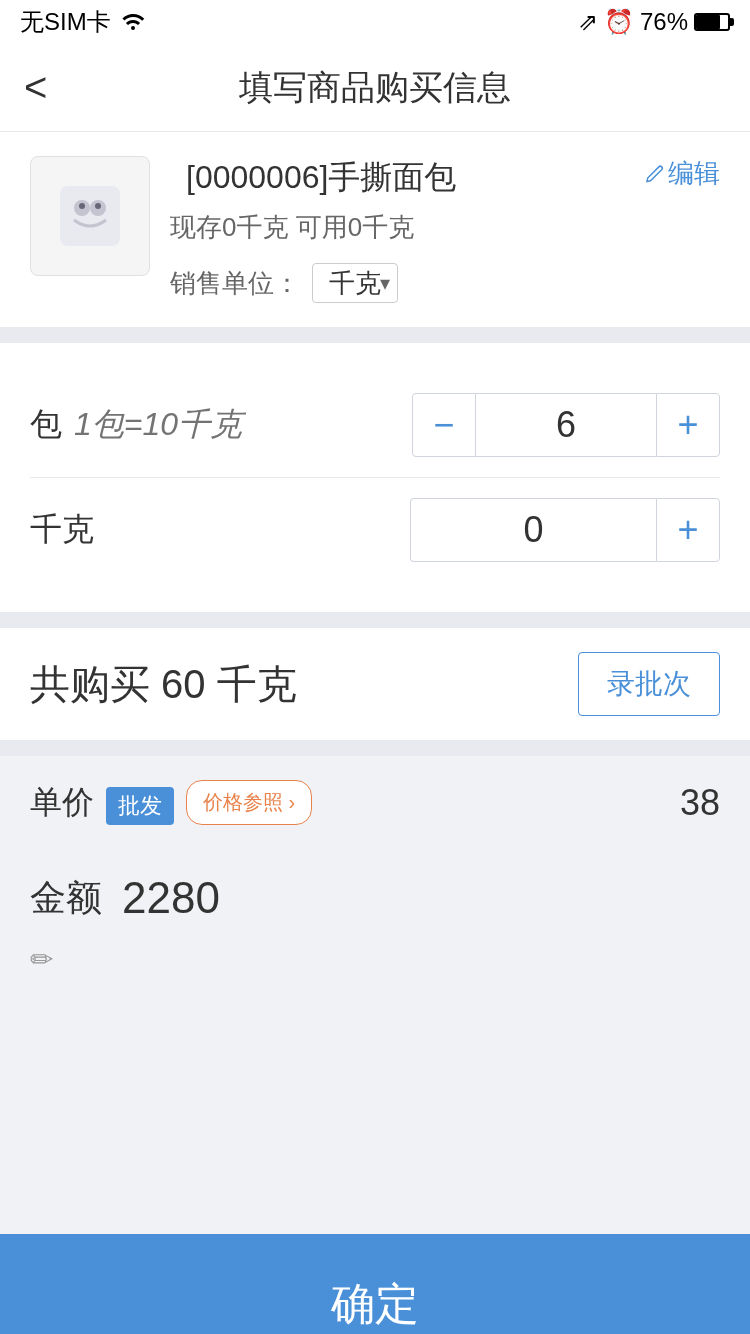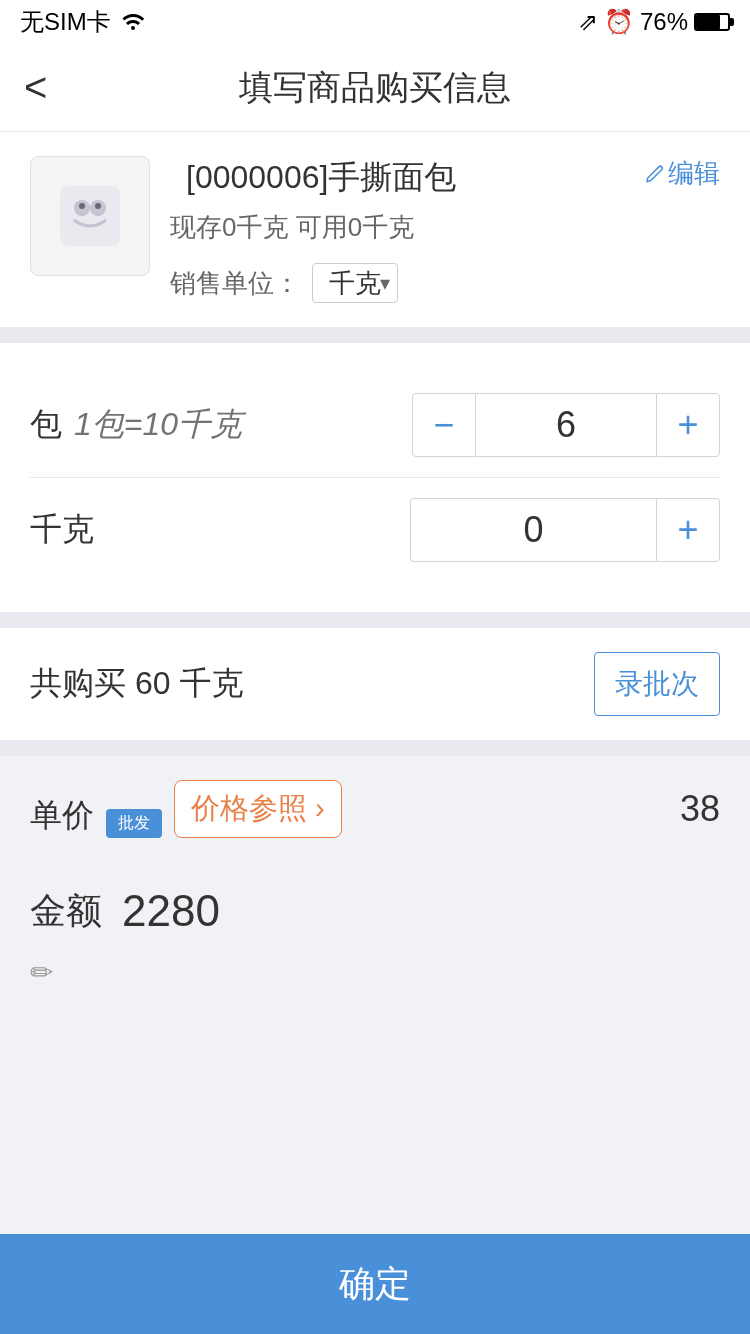--- a/index.html
+++ b/index.html
@@ -217,27 +217,27 @@
 
     
     .total-section {
       background: #fff;
       padding: 24px 30px;
       display: flex;
       align-items: center;
       justify-content: space-between;
     }
     .total-text {
-      font-size: 32px;
+      font-size: 40px;
       color: #333;
     }
     .batch-btn {
       border: 1px solid #4a90d9;
       color: #4a90d9;
-      padding: 12px 20px;
+      padding: 12px 28px;
       border-radius: 4px;
       font-size: 28px;
       background: #fff;
       cursor: pointer;
     }
 
     
     .price-section {
       background: #f0f2f5;
       padding: 24px 30px;
@@ -252,28 +252,28 @@
     }
     .price-label {
       font-size: 32px;
       color: #333;
     }
     .price-tag {
       background: #4a90d9;
       color: #fff;
       padding: 4px 12px;
       border-radius: 4px;
-      font-size: 16px;
+      font-size: 22px;
     }
     .price-ref-btn {
       border: 1px solid #e8824a;
       color: #e8824a;
       padding: 8px 16px;
-      border-radius: 8px;
-      font-size: 29px;
+      border-radius: 16px;
+      font-size: 20px;
       background: #fff;
       display: flex;
       align-items: center;
       gap: 4px;
     }
     .price-value {
       font-size: 36px;
       color: #333;
       font-weight: 500;
     }
@@ -314,23 +314,23 @@
       flex: 1;
       min-height: 300px;
     }
 
     
     .confirm-btn {
       width: 750px;
       height: 100px;
       background: #4a90d9;
       color: #fff;
-      font-size: 36px;
-      display: flex;
-      align-items: center;
+      font-size: 44px;
+      display: flex;
+      align-items: flex-end;
       justify-content: center;
       cursor: pointer;
       position: fixed;
       bottom: 0;
       left: 0;
       margin-top: 48px;
     }
     .battery-icon {
       width: 36px;
       height: 18px;

